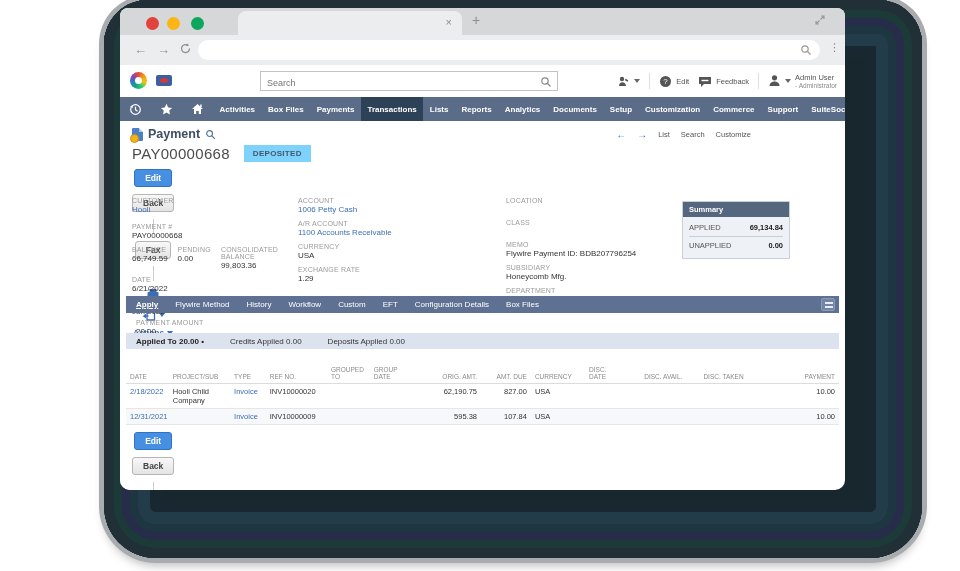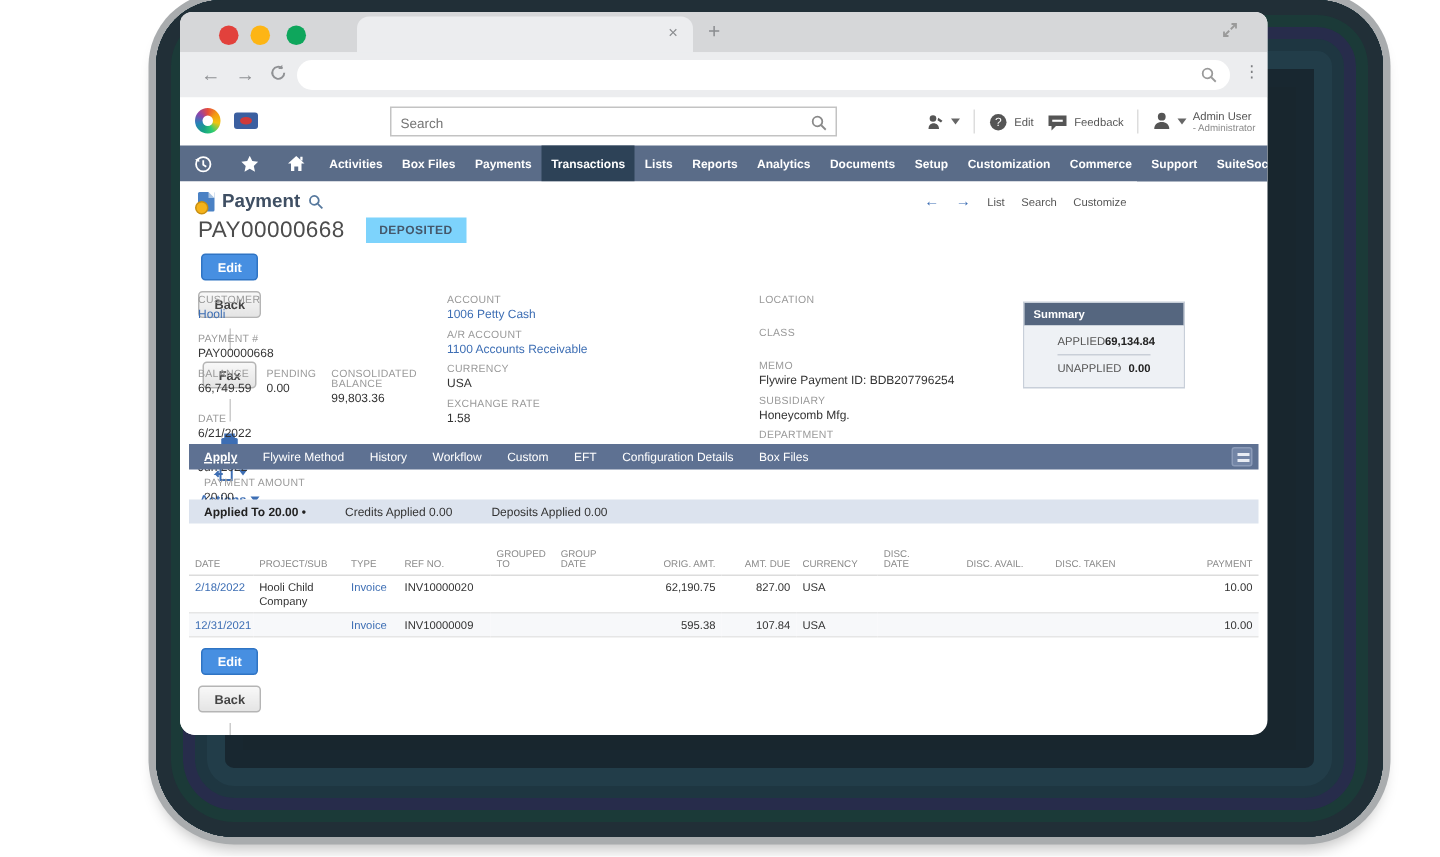--- a/index.html
+++ b/index.html
@@ -91,21 +91,21 @@
   .fcol.c1 { left:0; width:160px; } .fcol.c2 { left:166px; width:170px; } .fcol.c3 { left:348px; width:190px;margin-left:26px; }
   .field { margin-bottom:6px; }
   .flabel { font-size:7px; color:#9a9a9a; letter-spacing:.2px; margin-bottom:1px; }
   .fvalue { font-size:8px; color:#333; }
   .fvalue.link { color:#3d6eb4; }
   .fvalue.empty { height:8px; }
   .trio { display:flex; gap:10px; }
 
   .summary-box { position:absolute; left:550px; top:4px; width:108px; border:1px solid #c8cfd9; }
   .summary-head { background:#55667f; color:#fff; font-size:7.5px; font-weight:bold; padding:3px 6px; }
-  .summary-body { background:#eef1f5; padding:2px 22px 4px; }
+  .summary-body { background:#eef1f5; padding:2px 6px 4px; }
   .summary-row { display:flex; justify-content:space-between; padding:4px 0; font-size:7.5px; color:#555; }
   .summary-row + .summary-row { border-top:1px solid #c9cfd8; }
   .summary-row b { color:#222; }
 
   
   .subtabs { position:absolute; left:6px; top:175px; width:713px; height:17px; background:#5e7192;
     display:flex; align-items:center; color:#fff; padding-left:10px; }
   .subtab { font-size:8px; margin-right:17px; white-space:nowrap; }
   .subtab.active { font-weight:bold; text-decoration:underline; }
   .grid-btn { position:absolute; right:4px; top:2px; width:14px; height:13px; background:#7385a6; border:1px solid #8b9bb8; border-radius:2px; }
@@ -353,21 +353,21 @@
           <div class="field">
               <div class="flabel">A/R ACCOUNT</div>
               <div class="fvalue link">1100 Accounts Receivable</div>
             </div>
           <div class="field">
               <div class="flabel">CURRENCY</div>
               <div class="fvalue">USA</div>
             </div>
           <div class="field">
               <div class="flabel">EXCHANGE RATE</div>
-              <div class="fvalue">1.58</div>
+              <div class="fvalue">1.29</div>
             </div>
         </div>
         <div class="fcol c3">
           <div class="field">
               <div class="flabel">LOCATION</div>
               <div class="fvalue empty"></div>
             </div>
           <div class="field">
               <div class="flabel">CLASS</div>
               <div class="fvalue empty"></div>

